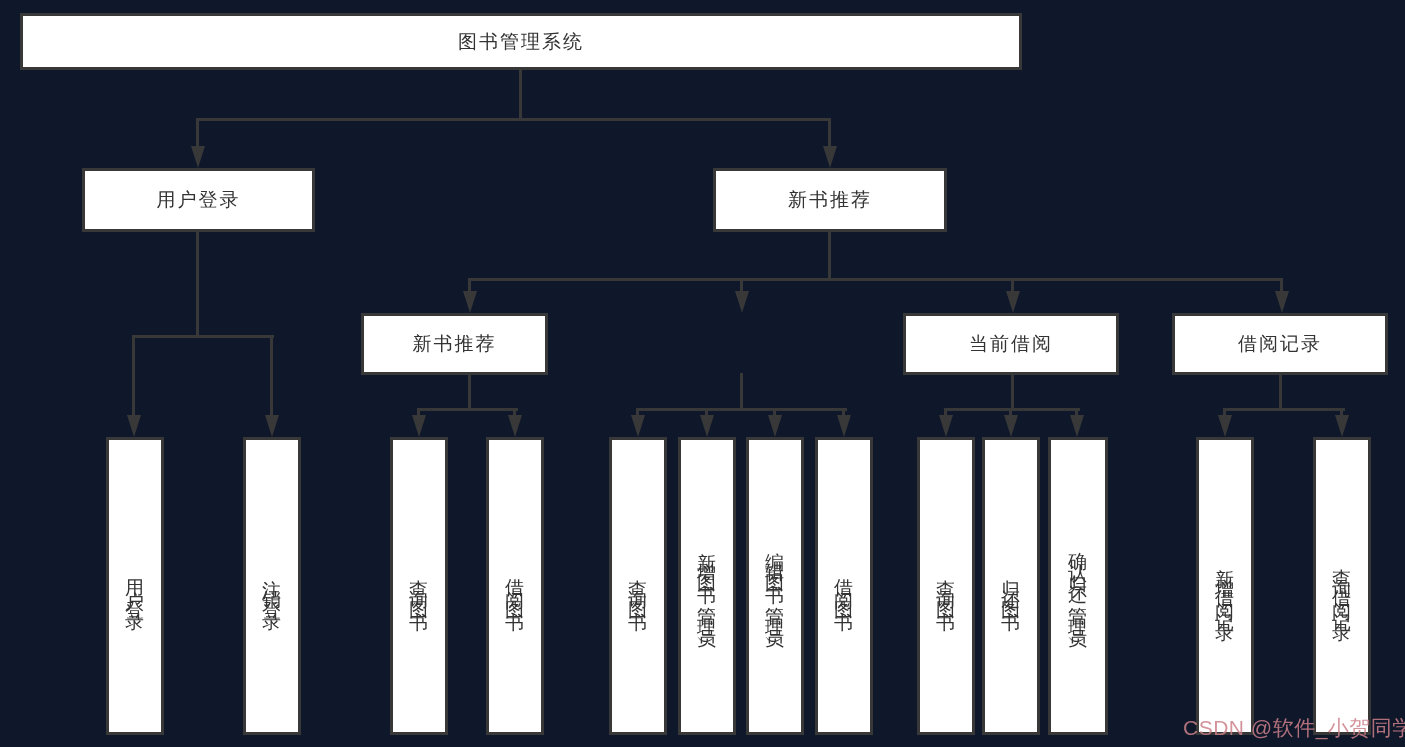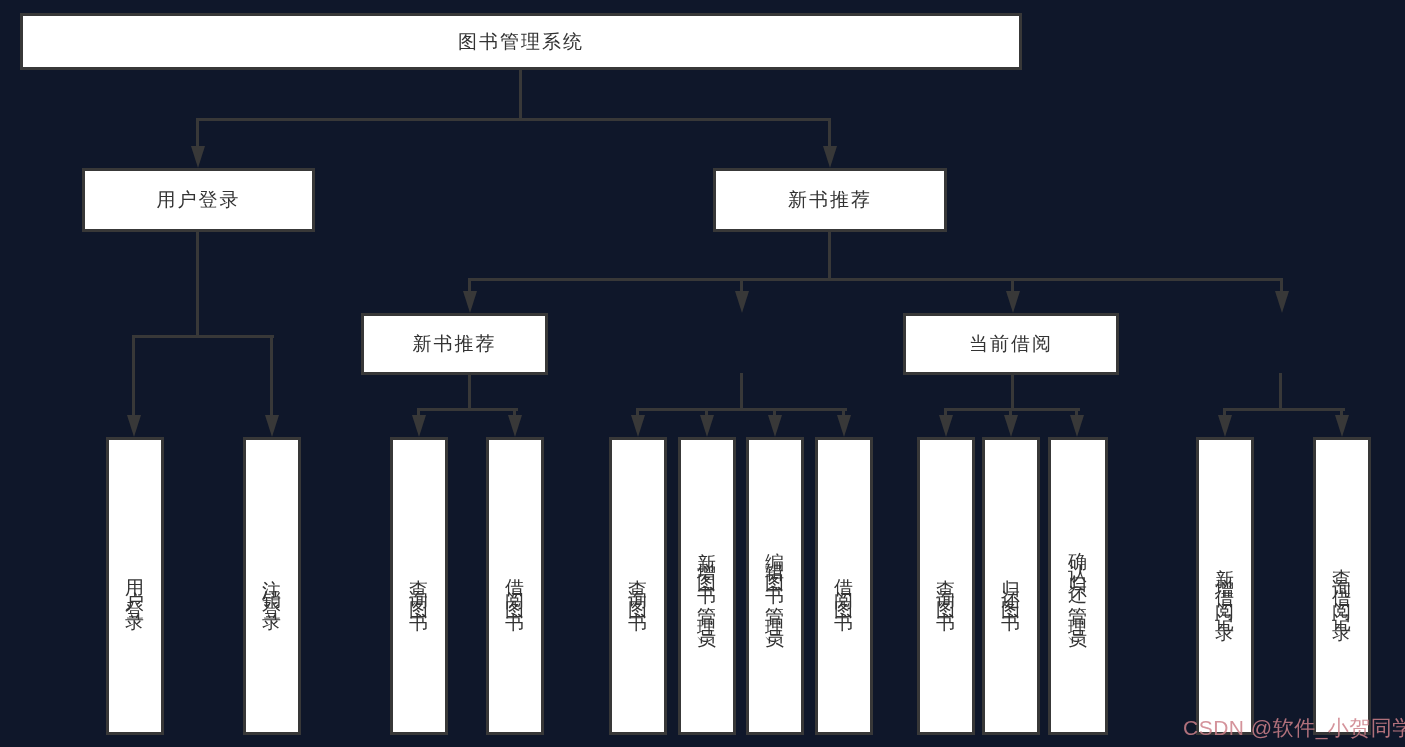--- a/index.html
+++ b/index.html
@@ -100,20 +100,23 @@
   <div class="box" style="left:713px;top:168px;width:234px;height:64px;">
     <span class="lbl">新书推荐</span>
   </div>
 
   <div class="box" style="left:361px;top:313px;width:187px;height:62px;font-family:Liberation Serif, serif;">
     <span class="lbl">新书推荐</span>
   </div>
   <div class="box" style="left:903px;top:313px;width:216px;height:62px;align-items:center;">
     <span class="lbl">当前借阅</span>
   </div>
+  <div class="box" style="left:1172px;top:313px;width:216px;height:62px;">
+    <span class="lbl">借阅记录</span>
+  </div>
 
   <div class="leaf" style="left:106px;">
     <span class="vtext">用户登录</span>
   </div>
   <div class="leaf" style="left:243px;">
     <span class="vtext">注销登录</span>
   </div>
 
   <div class="leaf" style="left:390px;">
     <span class="vtext">查询图书</span>

